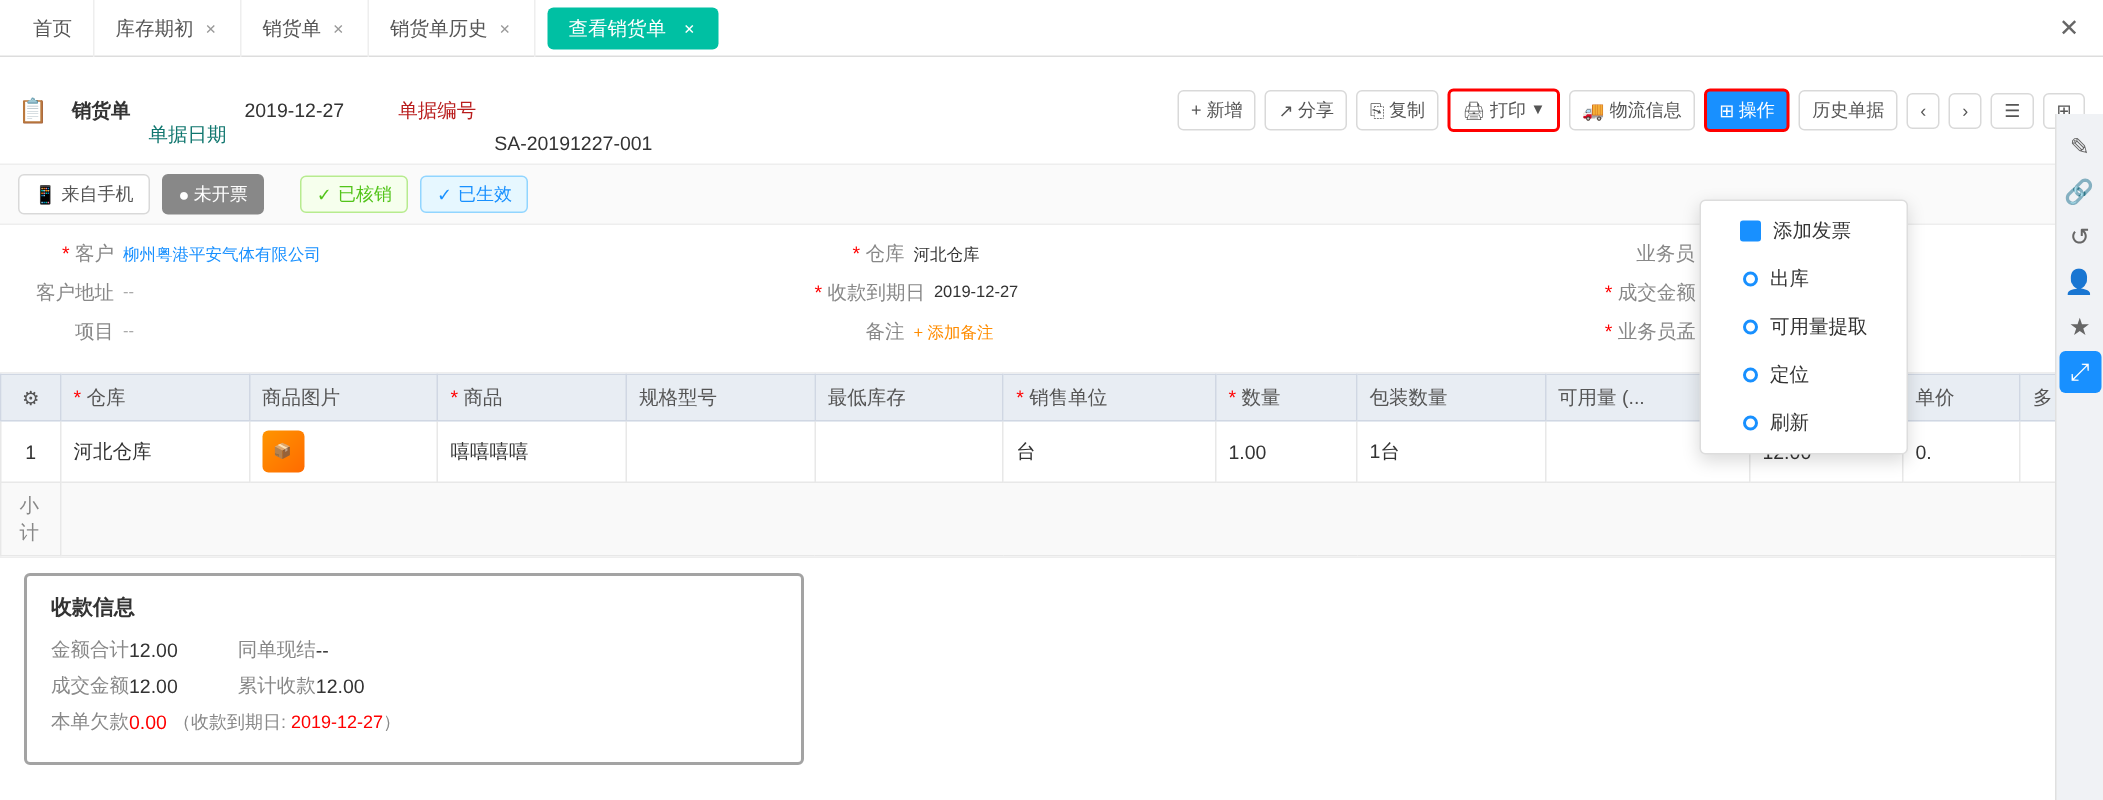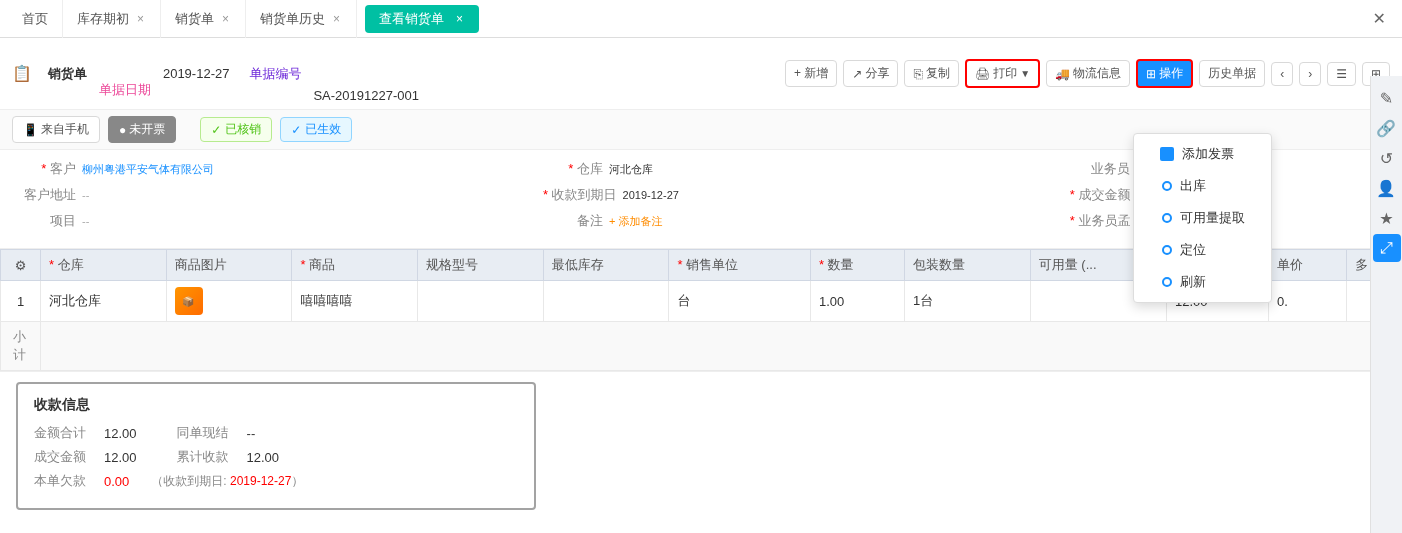--- a/index.html
+++ b/index.html
@@ -114,21 +114,21 @@
       color: #fff; font-size: 10px;
     }
 
     
     .payment-box {
       border: 2px solid #a3a3a3; border-radius: 4px; margin: 10px 16px;
       padding: 12px 16px; max-width: 520px; background: #fff;
     }
     .payment-title { font-weight: 600; font-size: 14px; margin-bottom: 10px; }
     .payment-row { display: flex; gap: 40px; margin-bottom: 6px; font-size: 13px; }
-    .payment-item { display: flex; align-items: center; gap: 18px; }
+    .payment-item { display: flex; align-items: center; gap: 0; }
     .payment-label { color: #888; }
     .payment-value { color: #333; }
     .payment-value.red { color: red; }
 
     
     .dropdown-menu {
       position: absolute; top: 95px; right: 130px; z-index: 999;
       background: #fff; border: 1px solid #ddd; border-radius: 4px;
       box-shadow: 0 4px 12px rgba(0,0,0,0.15); min-width: 120px;
       padding: 4px 0;
@@ -197,23 +197,23 @@
     <div class="sidebar-icon">↺</div>
     <div class="sidebar-icon">👤</div>
     <div class="sidebar-icon">★</div>
     <div class="sidebar-icon active">⤢</div>
   </div>
 
   <div class="doc-toolbar">
     <div class="doc-title-area">
       <span class="doc-icon">📋</span>
       <span class="doc-type">销货单</span>
-      <span style="color:#ec4899;margin-top:32px;">单据日期</span>
+      <span style="color:#0f766e;margin-top:32px;">单据日期</span>
       <span style="color:#333;">2019-12-27</span>
-      <span style="color:#6d28d9; margin-left:8px;">单据编号</span>
+      <span style="color:#b91c1c; margin-left:24px;">单据编号</span>
       <span style="color:#333;margin-top:44px;">SA-20191227-001</span>
     </div>
     <div class="toolbar-right">
       <button class="toolbar-btn">
         <span>+ 新增</span>
       </button>
       <button class="toolbar-btn">
         <span>↗</span>
         <span>分享</span>
       </button>

